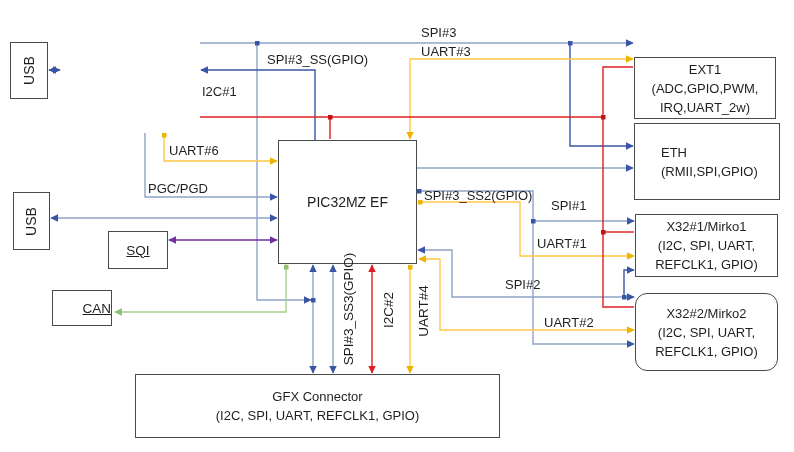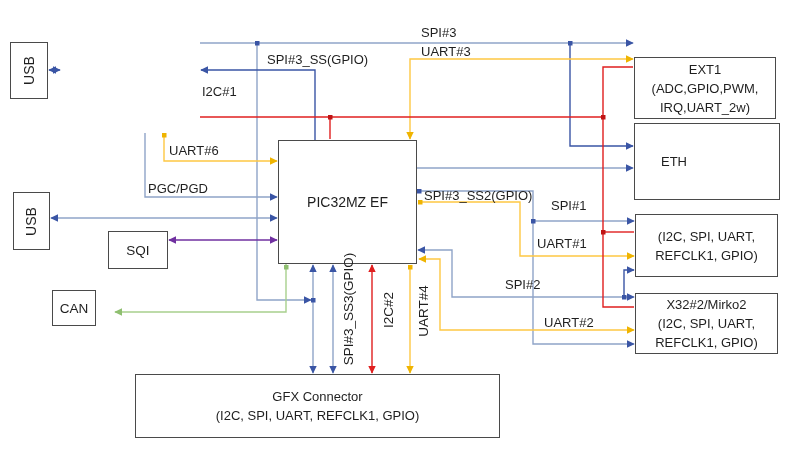--- a/index.html
+++ b/index.html
@@ -22,21 +22,21 @@
   .w-p{stroke:var(--c-p);}
   .mk-db{fill:var(--c-db);} .mk-y{fill:var(--c-ya);} .mk-r{fill:var(--c-r);}
   .mk-g{fill:#8fbf70;} .mk-p{fill:var(--c-p);}
   .dot-db{fill:var(--c-db);} .dot-r{fill:#c01414;} .dot-y{fill:var(--c-ya);} .dot-g{fill:#8fbf70;}
   .block{
     position:absolute;background:#ffffff;border:1.6px solid var(--c-border);
     box-sizing:border-box;display:flex;align-items:center;justify-content:center;
     font-size:13px;line-height:19px;text-align:center;z-index:2;
   }
   .block .ttl{font-size:14px;}
-  .block.small{font-size:13.5px;}
+  .block.small{font-size:13.5px;text-decoration:underline;}
   .vtext{transform:rotate(-90deg);white-space:nowrap;font-size:14px;}
   .col{display:flex;flex-direction:column;align-items:center;}
   .col.left{align-items:flex-start;text-align:left;}
   .lbl{position:absolute;font-size:13px;white-space:nowrap;z-index:3;}
   .vlbl{position:absolute;font-size:13.5px;white-space:nowrap;z-index:3;
         transform:translate(-50%,-50%) rotate(-90deg);}
 </style>
 </head>
 <body>
 
@@ -157,21 +157,21 @@
 
 
   <div class="block" style="left:13px;top:192px;width:37px;height:58px;">
     <span class="vtext">USB</span>
   </div>
 
   <div class="block small" style="left:108px;top:231px;width:60px;height:38px;">
     <span>SQI</span>
   </div>
 
-  <div class="block small" style="left:52px;top:290px;width:44px;height:36px;">
+  <div class="block small" style="left:52px;top:290px;width:60px;height:36px;justify-content:flex-end;">
     <span>CAN</span>
   </div>
 
   <div class="block" style="left:278px;top:140px;width:139px;height:124px;">
     <span class="ttl">PIC32MZ EF</span>
   </div>
 
   <div class="block" style="left:135px;top:374px;width:365px;height:64px;">
     <div class="col">
       <span>GFX Connector</span>
@@ -183,31 +183,33 @@
     <div class="col">
       <span>EXT1</span>
       <span>(ADC,GPIO,PWM,</span>
       <span>IRQ,UART_2w)</span>
     </div>
   </div>
 
   <div class="block" style="left:634px;top:123px;width:146px;height:77px;justify-content:flex-start;padding-left:26px;">
     <div class="col left">
       <span>ETH</span>
+      <span>(RMII,SPI,GPIO)</span>
     </div>
   </div>
 
   <div class="block" style="left:635px;top:214px;width:143px;height:63px;">
     <div class="col">
+      <span>X32#1/Mirko1</span>
       <span>(I2C, SPI, UART,</span>
       <span>REFCLK1, GPIO)</span>
     </div>
   </div>
 
-  <div class="block" style="left:635px;top:293px;width:143px;height:61px;">
+  <div class="block" style="left:635px;top:293px;width:143px;height:78px;border-radius:12px;">
     <div class="col">
       <span>X32#2/Mirko2</span>
       <span>(I2C, SPI, UART,</span>
       <span>REFCLK1, GPIO)</span>
     </div>
   </div>
 
   <div class="lbl" style="left:421px;top:25px;">SPI#3</div>
   <div class="lbl" style="left:421px;top:44px;">UART#3</div>
   <div class="lbl" style="left:267px;top:52px;">SPI#3_SS(GPIO)</div>

